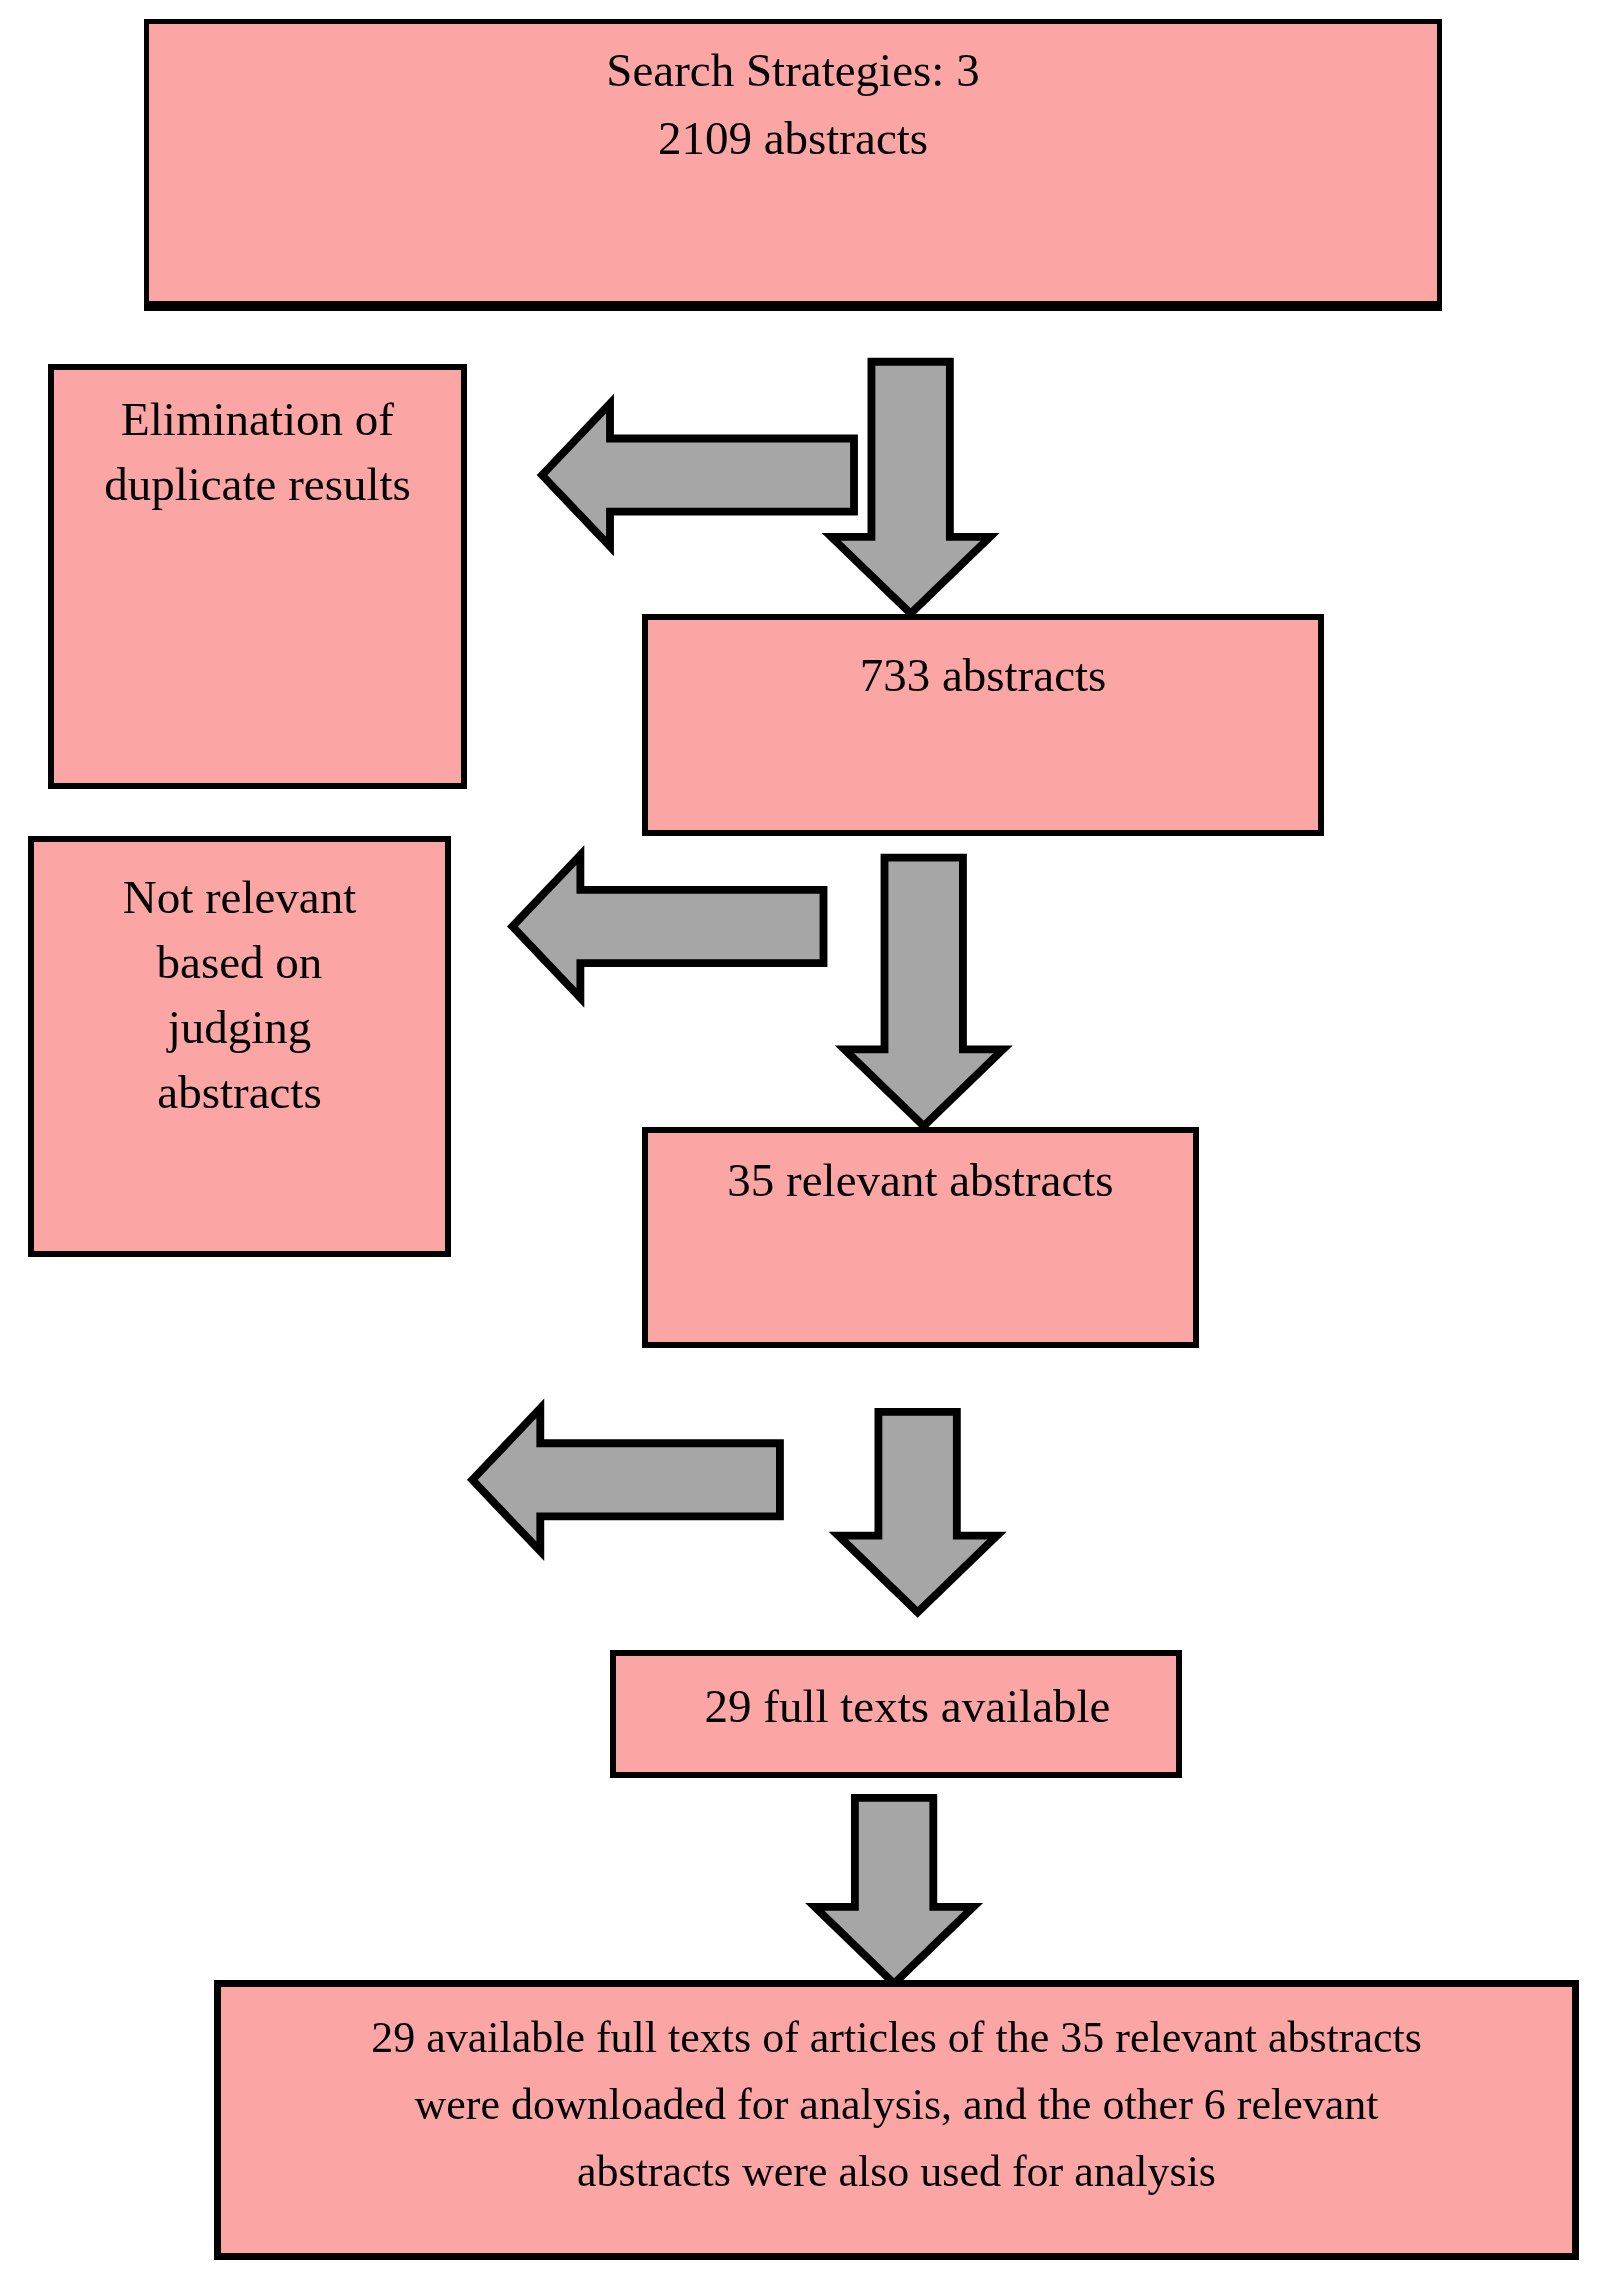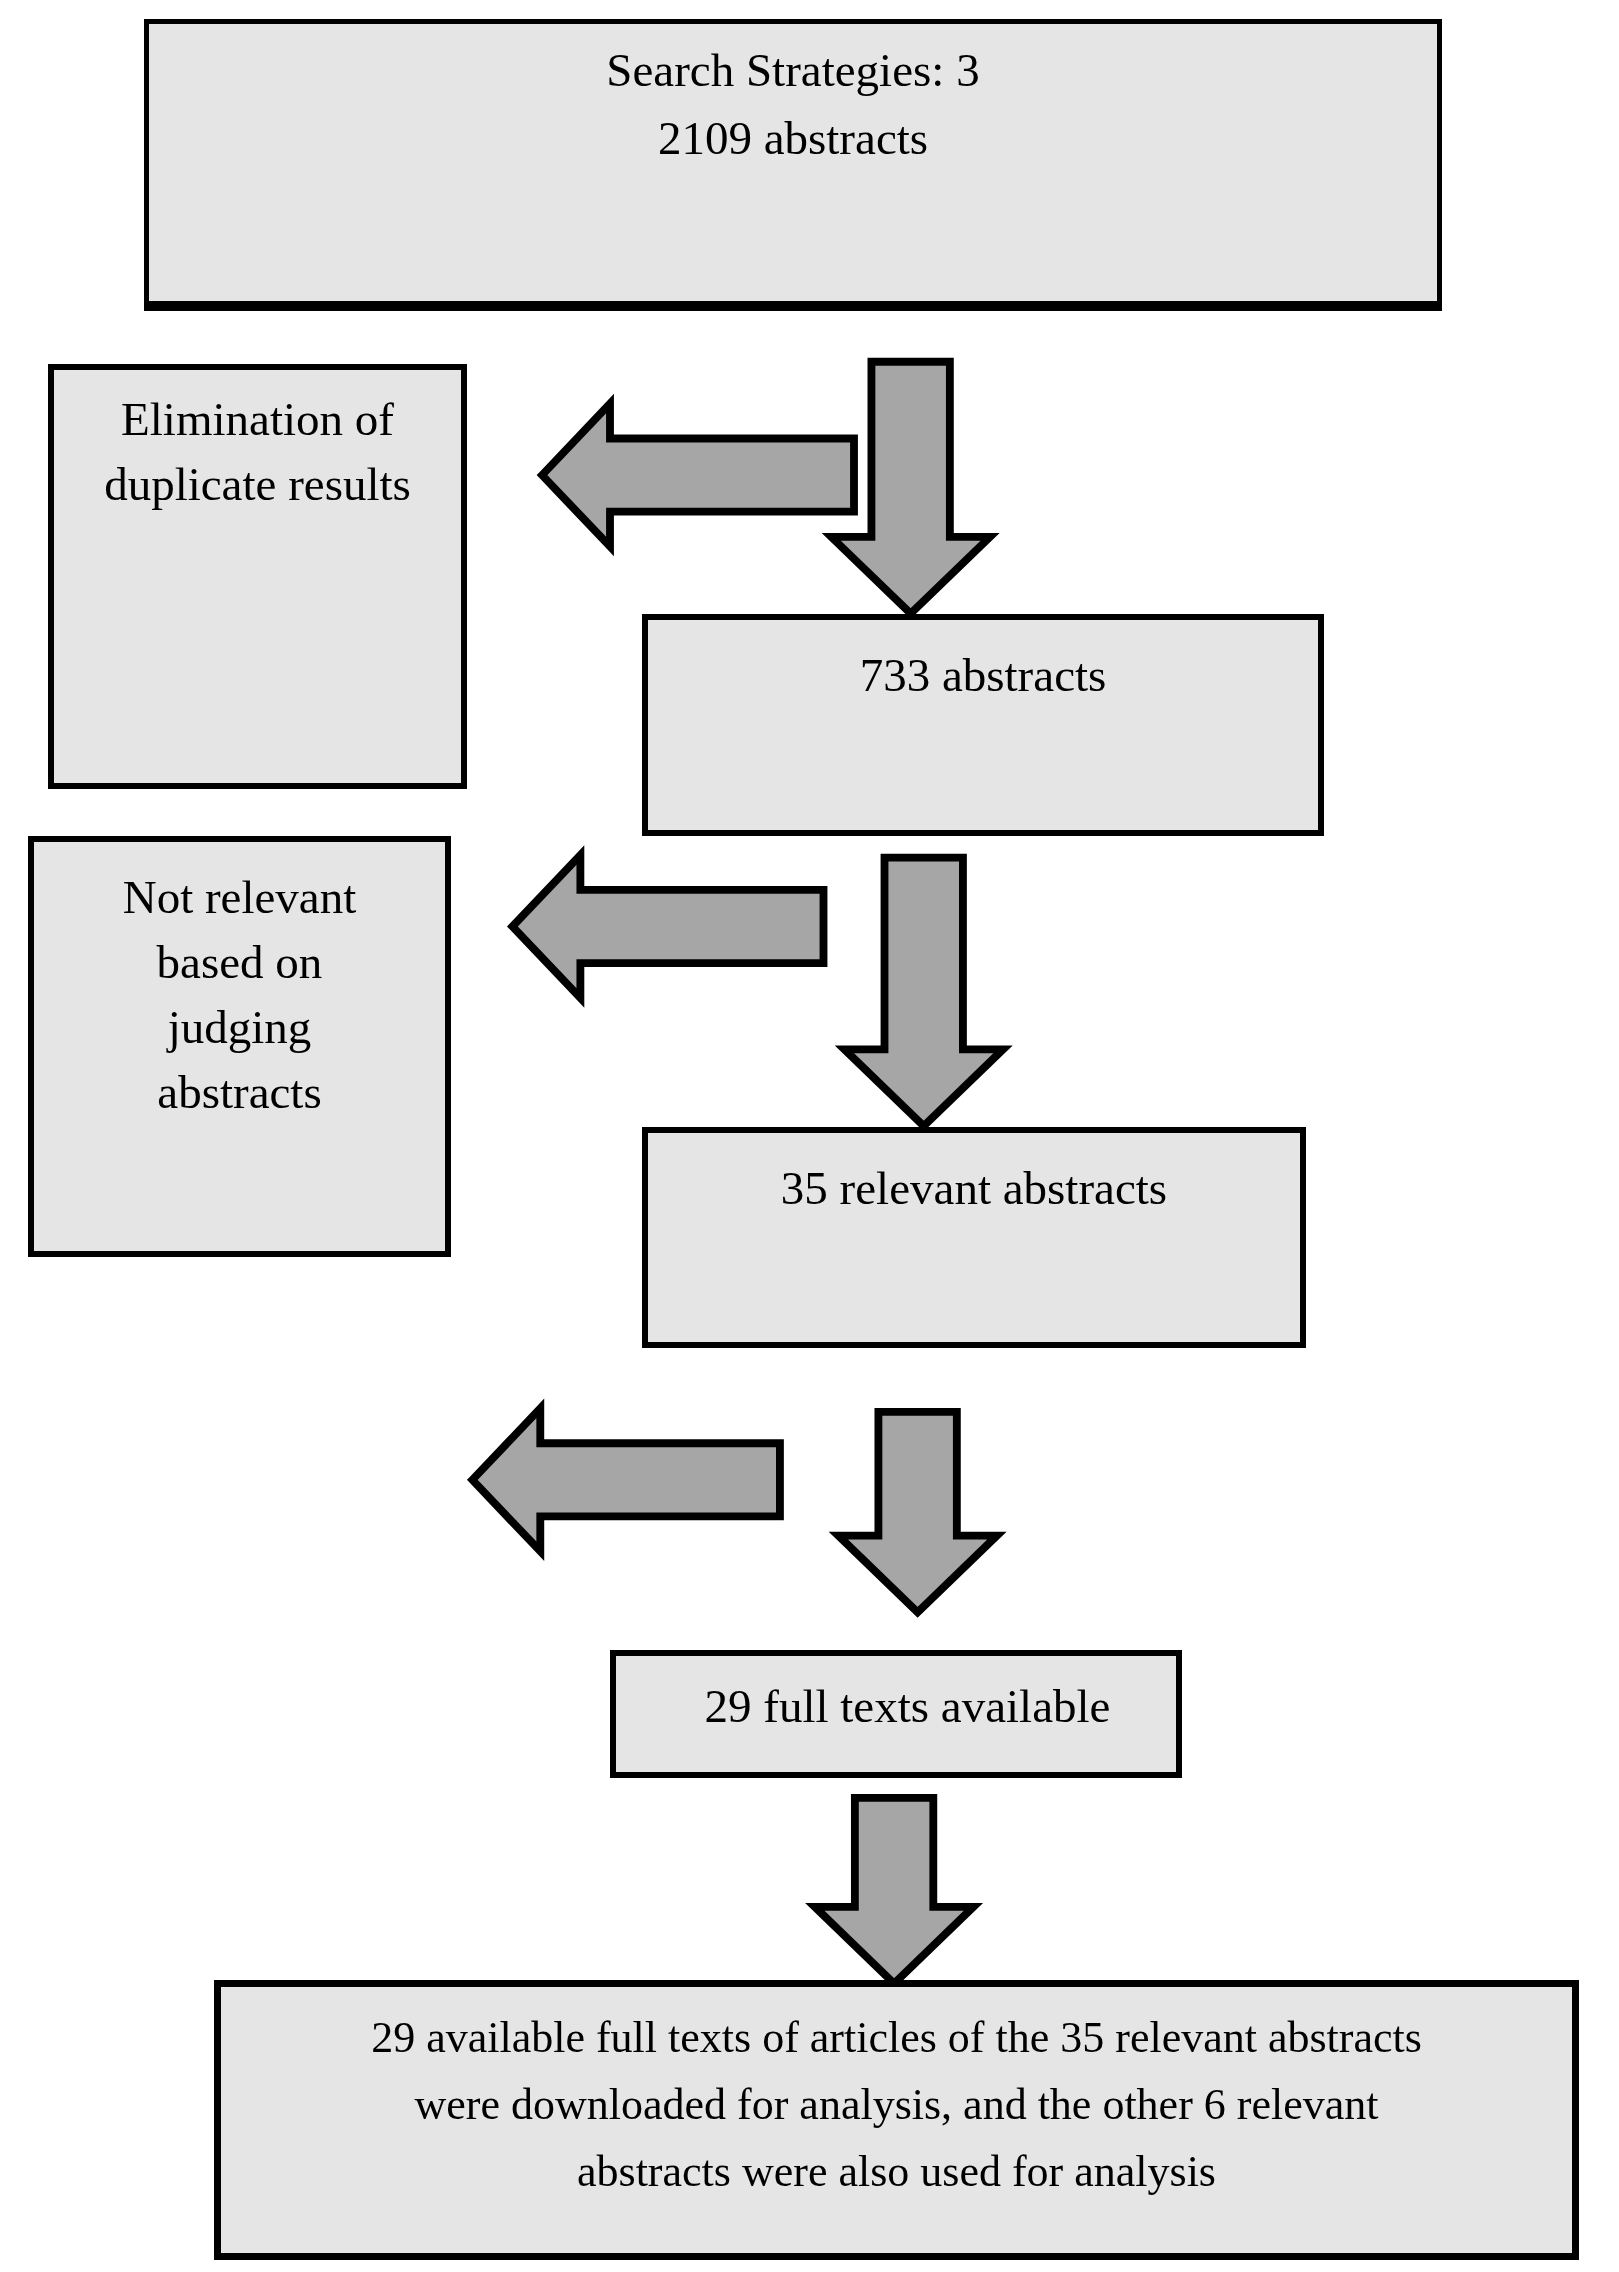--- a/index.html
+++ b/index.html
@@ -13,21 +13,21 @@
     overflow: hidden;
   }
   .arrows-layer {
     position: absolute;
     left: 0; top: 0;
     width: 1620px; height: 2273px;
   }
   .box {
     position: absolute;
     box-sizing: border-box;
-    background: #e5e5e5;
+    background: #fca5a5;
     border: 6.1px solid #000000;
     text-align: center;
     white-space: pre-line;
     font-size: 47px;
     line-height: 66px;
   }
   .box-title {
     left: 144px; top: 19px; width: 1298px; height: 292px;
     border-width: 5.2px 5.2px 10.5px 5.2px;
     padding-top: 12.2px;
@@ -39,22 +39,22 @@
   }
   .box-733 {
     left: 642px; top: 614px; width: 682px; height: 222px;
     padding-top: 22px;
   }
   .box-notrelevant {
     left: 28px; top: 836px; width: 423px; height: 421px;
     padding-top: 22.7px; line-height: 65px; text-align: center;
   }
   .box-35 {
-    left: 642px; top: 1127px; width: 664px; height: 221px;
-    padding-top: 22px;
+    left: 642px; top: 1127px; width: 557px; height: 221px;
+    padding-top: 14px;
   }
   .box-nofulltext {
     left: 15px; top: 1303px; width: 423px; height: 420px;
     padding-top: 30px; line-height: 65px;
   }
   .box-29 {
     left: 610px; top: 1650px; width: 572px; height: 128px;
     padding-top: 17.4px;
     padding-left: 23px;
   }

